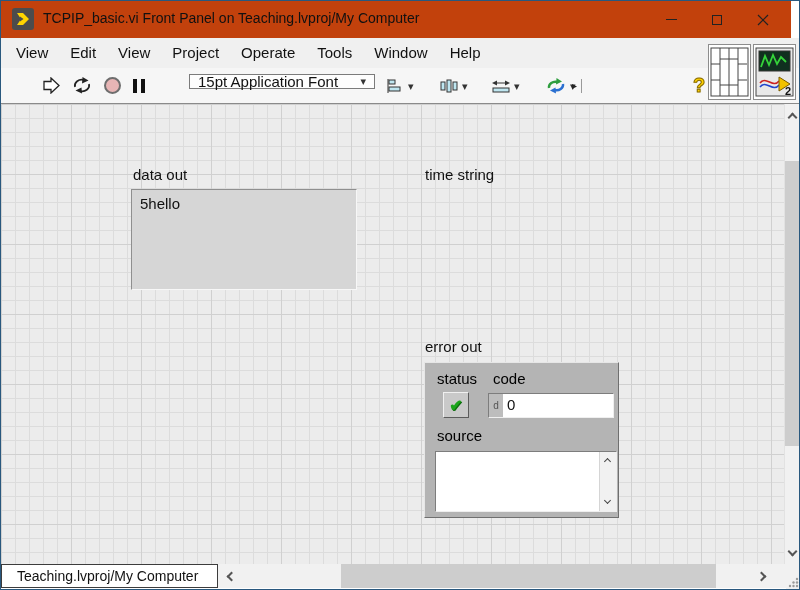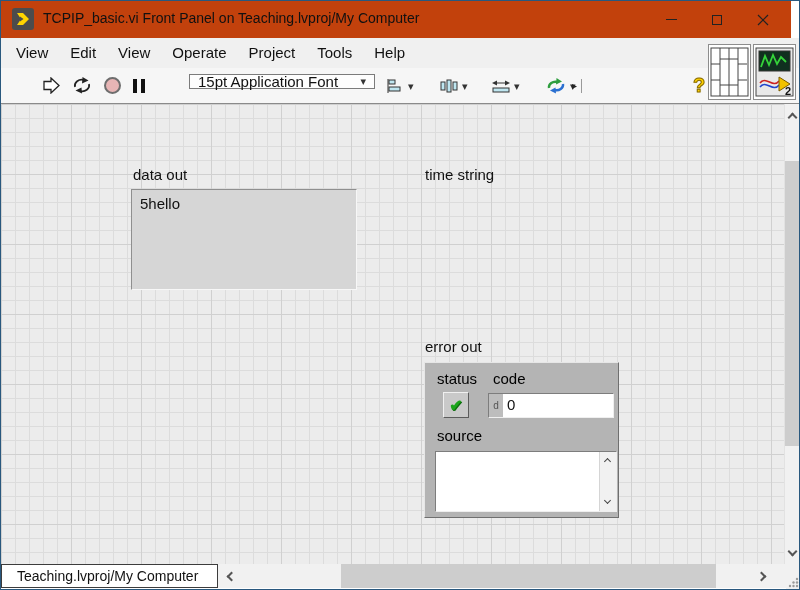--- a/index.html
+++ b/index.html
@@ -95,23 +95,24 @@
             <line x1="11" y1="1" x2="1" y2="11" stroke="#222" stroke-width="1.2"></line>
           </svg>
       </div>
     </div>
   </div>
 
   <div class="menubar">
     <span class="menu-item">View</span>
     <span class="menu-item">Edit</span>
     <span class="menu-item">View</span>
+    <span class="menu-item">Project</span>
     <span class="menu-item">Operate</span>
-    <span class="menu-item">Project</span>
     <span class="menu-item">Tools</span>
+    <span class="menu-item">Window</span>
     <span class="menu-item">Help</span>
   </div>
 
   <div class="toolbar">
     <div class="tb" style="left:42px;top:9px;">
       <svg width="18" height="17">
           <polygon points="1,4.5 8,4.5 8,1 16,8.5 8,16 8,12.5 1,12.5" fill="#fff" stroke="#222" stroke-width="1.3"></polygon>
         </svg>
     </div>
     <div class="tb" style="left:70px;top:8px;">

